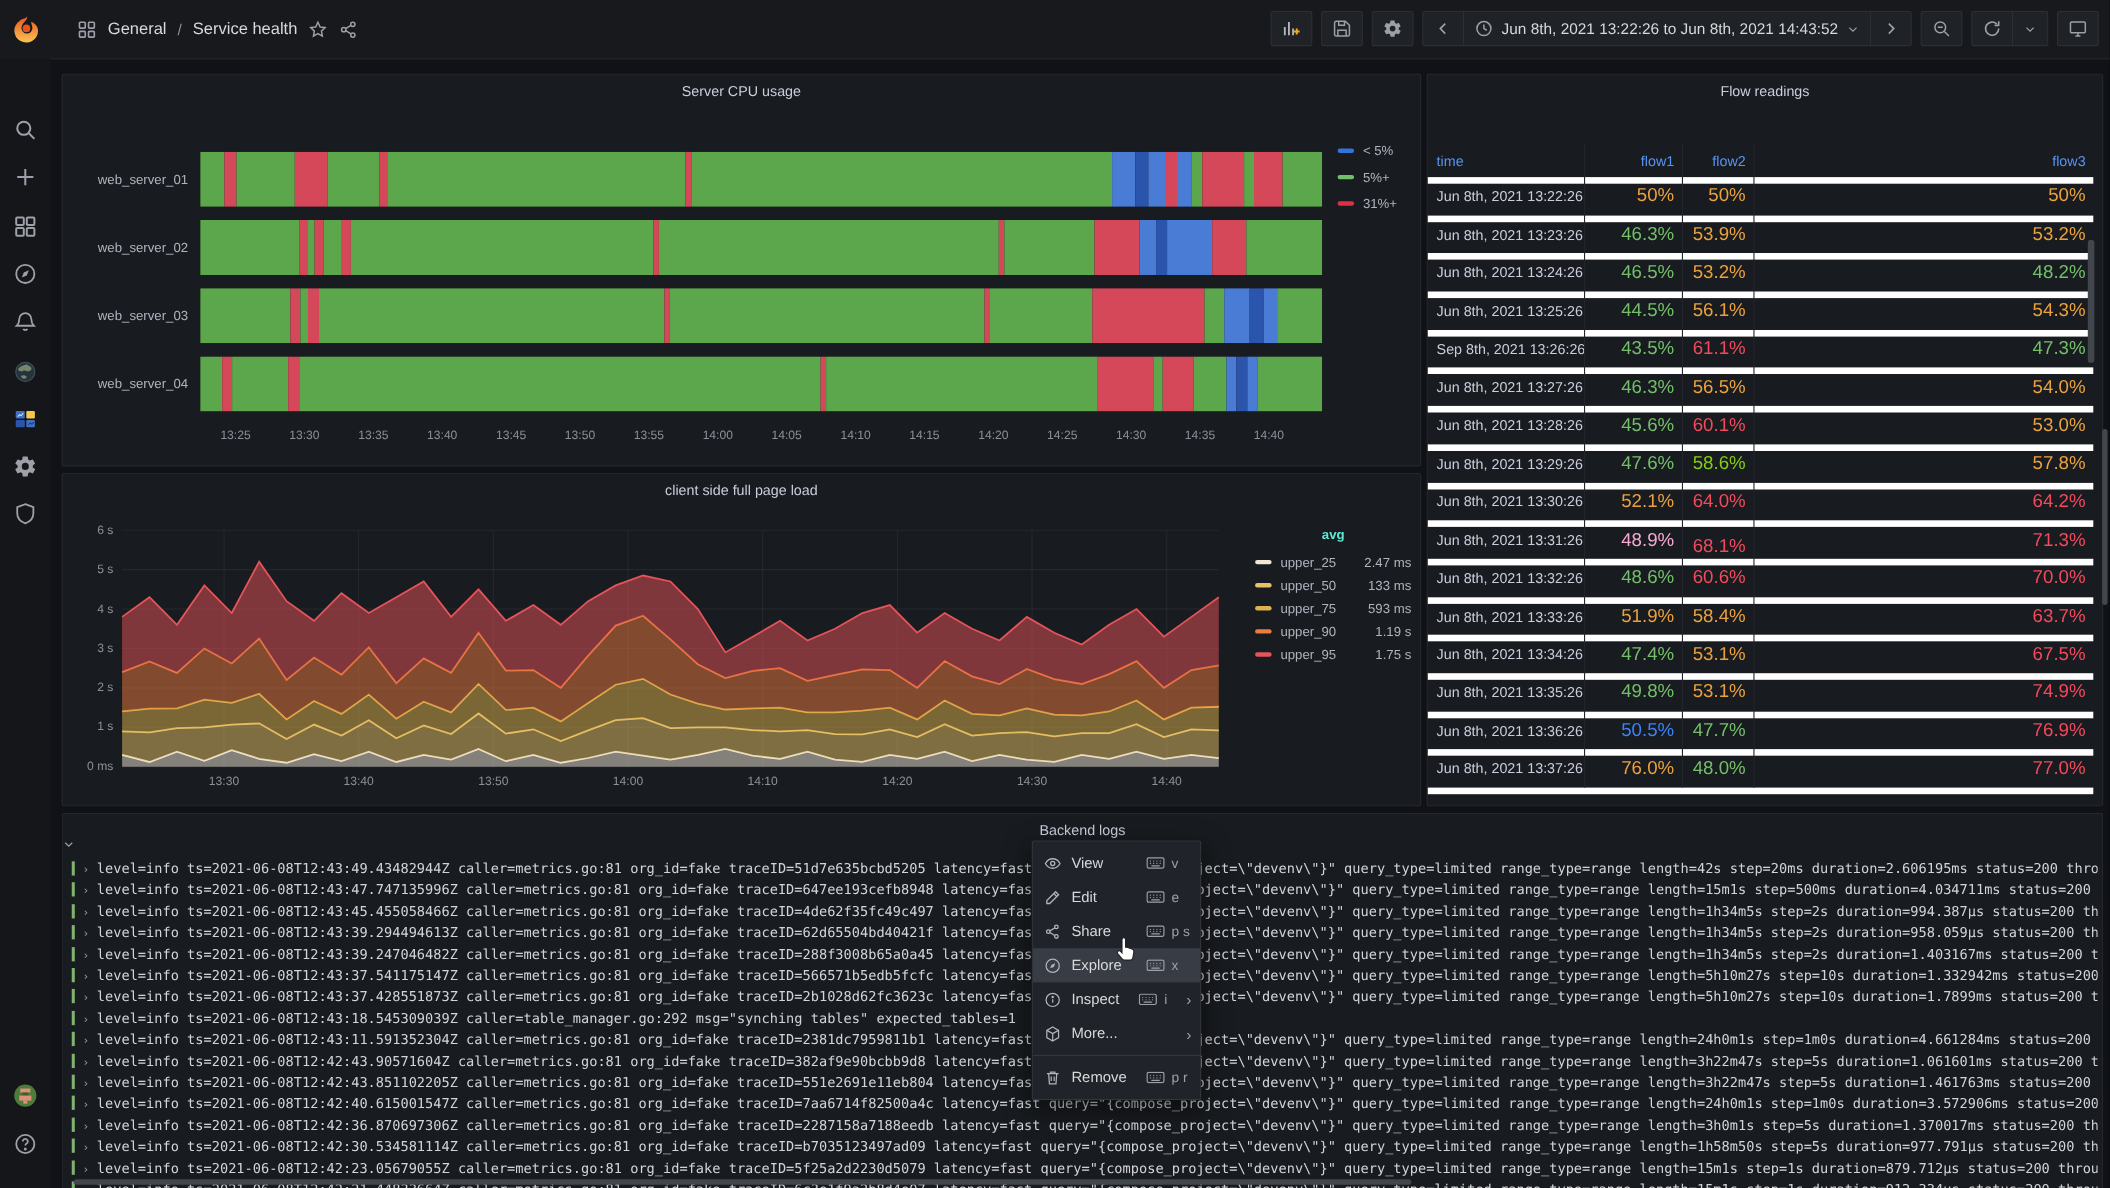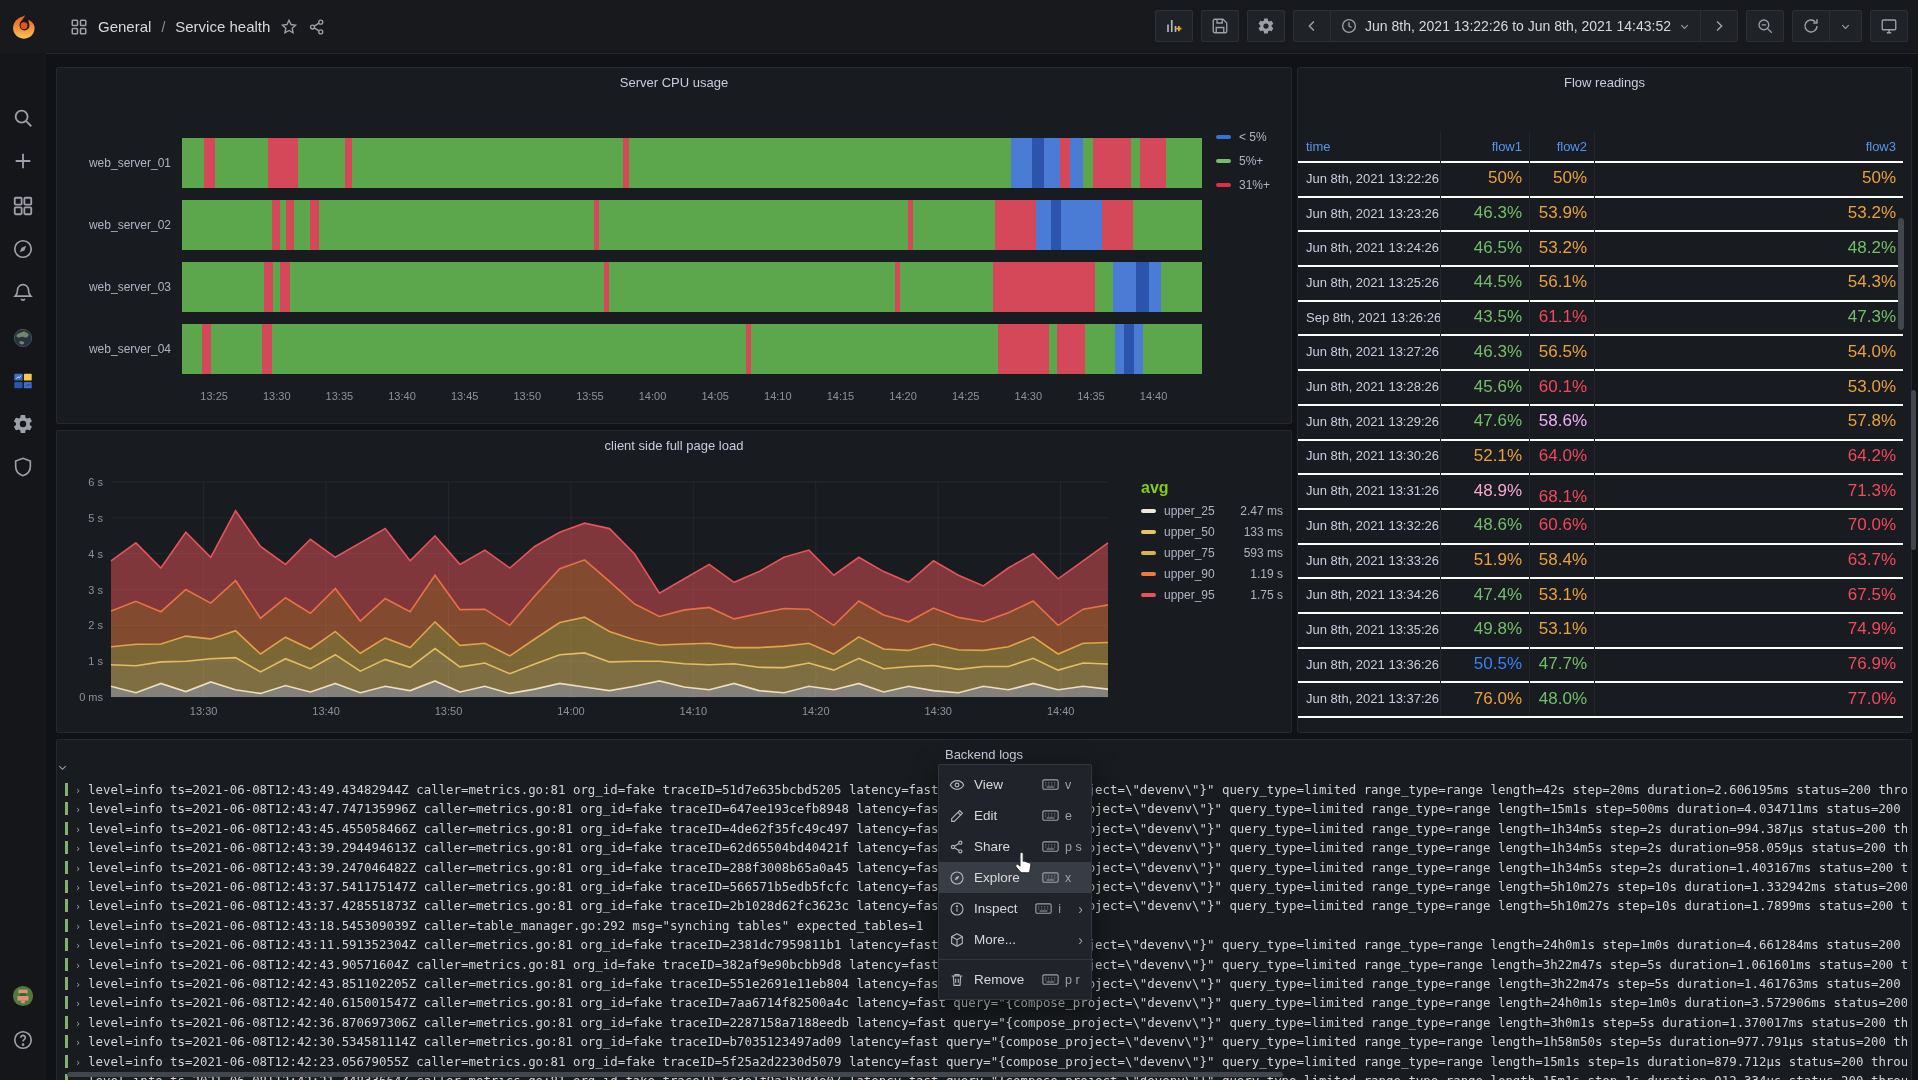--- a/index.html
+++ b/index.html
@@ -36,21 +36,21 @@
   .legend-row{display:flex;align-items:center;gap:8px;margin-bottom:10px;}
   .legend-swatch{width:15px;height:4px;border-radius:2px;flex:0 0 auto;}
   .legend-label{font-size:12px;color:rgba(204,204,220,0.85);cursor:pointer;}
   
   .ld-legend-row{display:flex;align-items:center;gap:8px;height:21px;}
   .ld-name{font-size:12px;color:rgba(204,204,220,0.85);cursor:pointer;}
   .ld-val{margin-left:auto;font-size:12px;color:rgba(204,204,220,0.85);}
   
   .ft-row{position:absolute;left:0;width:605px;display:grid;
           grid-template-columns:142px 89px 65px auto;align-items:center;
-          border-bottom:2px solid #ffffff;}
+          border-bottom:6px solid #ffffff;}
   .ft-cell-time{padding-left:8px;font-size:13px;color:#ccccdc;white-space:nowrap;overflow:hidden;}
   .ft-cell-val{text-align:right;padding-right:7px;font-size:17px;}
   .ft-head{font-size:13px;font-weight:500;cursor:pointer;}
   .ft-vline{position:absolute;top:63px;width:1px;background:#22252b;}
   
   .log-line{position:absolute;left:8px;right:4px;height:19px;white-space:nowrap;overflow:hidden;
             font-family:"DejaVu Sans Mono",monospace;font-size:12.4px;color:#d3d4d8;cursor:pointer;}
   .log-bar{display:inline-block;width:3px;height:13px;background:#7eb26d;margin-right:7px;
            vertical-align:-2px;}
   .log-caret{color:#9da0a8;font-size:10px;margin-right:7px;}
@@ -392,21 +392,21 @@
         </div>
         <div class="ft-row" style="top: 301.2px; height: 34.7px;">
           <div class="ft-cell-time">Jun 8th, 2021 13:28:26</div>
           <div class="ft-cell-val" style="color: rgb(115, 191, 105);">45.6%</div>
           <div class="ft-cell-val" style="color: rgb(242, 73, 92);">60.1%</div>
           <div class="ft-cell-val" style="color: rgb(234, 161, 62);">53.0%</div>
         </div>
         <div class="ft-row" style="top: 335.9px; height: 34.7px;">
           <div class="ft-cell-time">Jun 8th, 2021 13:29:26</div>
           <div class="ft-cell-val" style="color: rgb(115, 191, 105);">47.6%</div>
-          <div class="ft-cell-val" style="color: #f0abfc;">58.6%</div>
+          <div class="ft-cell-val" style="color: #84cc16;">58.6%</div>
           <div class="ft-cell-val" style="color: rgb(234, 161, 62);">57.8%</div>
         </div>
         <div class="ft-row" style="top: 370.6px; height: 34.7px;">
           <div class="ft-cell-time">Jun 8th, 2021 13:30:26</div>
           <div class="ft-cell-val" style="color: rgb(234, 161, 62);">52.1%</div>
           <div class="ft-cell-val" style="color: rgb(242, 73, 92);">64.0%</div>
           <div class="ft-cell-val" style="color: rgb(242, 73, 92);">64.2%</div>
         </div>
         <div class="ft-row" style="top: 405.3px; height: 34.7px;">
           <div class="ft-cell-time">Jun 8th, 2021 13:31:26</div>
@@ -497,21 +497,21 @@
         <div class="axis-label" style="left: 126.621px; top: 274px; width: 40px; text-align: center;">13:30</div>
         <div class="axis-label" style="left: 249.053px; top: 274px; width: 40px; text-align: center;">13:40</div>
         <div class="axis-label" style="left: 371.485px; top: 274px; width: 40px; text-align: center;">13:50</div>
         <div class="axis-label" style="left: 493.916px; top: 274px; width: 40px; text-align: center;">14:00</div>
         <div class="axis-label" style="left: 616.348px; top: 274px; width: 40px; text-align: center;">14:10</div>
         <div class="axis-label" style="left: 738.779px; top: 274px; width: 40px; text-align: center;">14:20</div>
         <div class="axis-label" style="left: 861.211px; top: 274px; width: 40px; text-align: center;">14:30</div>
         <div class="axis-label" style="left: 983.643px; top: 274px; width: 40px; text-align: center;">14:40</div>
       </div>
     <div style="position:absolute;left:1084px;top:48px;width:142px;">
-        <div style="text-align: left; font-size: 16px; font-weight: 700; color: #84cc16; height: 21px; cursor: pointer;">avg</div>
+        <div style="text-align: center; font-size: 12px; font-weight: 700; color: #5eead4; height: 21px; cursor: pointer;">avg</div>
         <div class="ld-legend-row">
           <span class="legend-swatch" style="background: rgb(240, 231, 216);"></span>
           <span class="ld-name">upper_25</span>
           <span class="ld-val">2.47 ms</span>
         </div>
         <div class="ld-legend-row">
           <span class="legend-swatch" style="background: rgb(232, 194, 104);"></span>
           <span class="ld-name">upper_50</span>
           <span class="ld-val">133 ms</span>
         </div>

